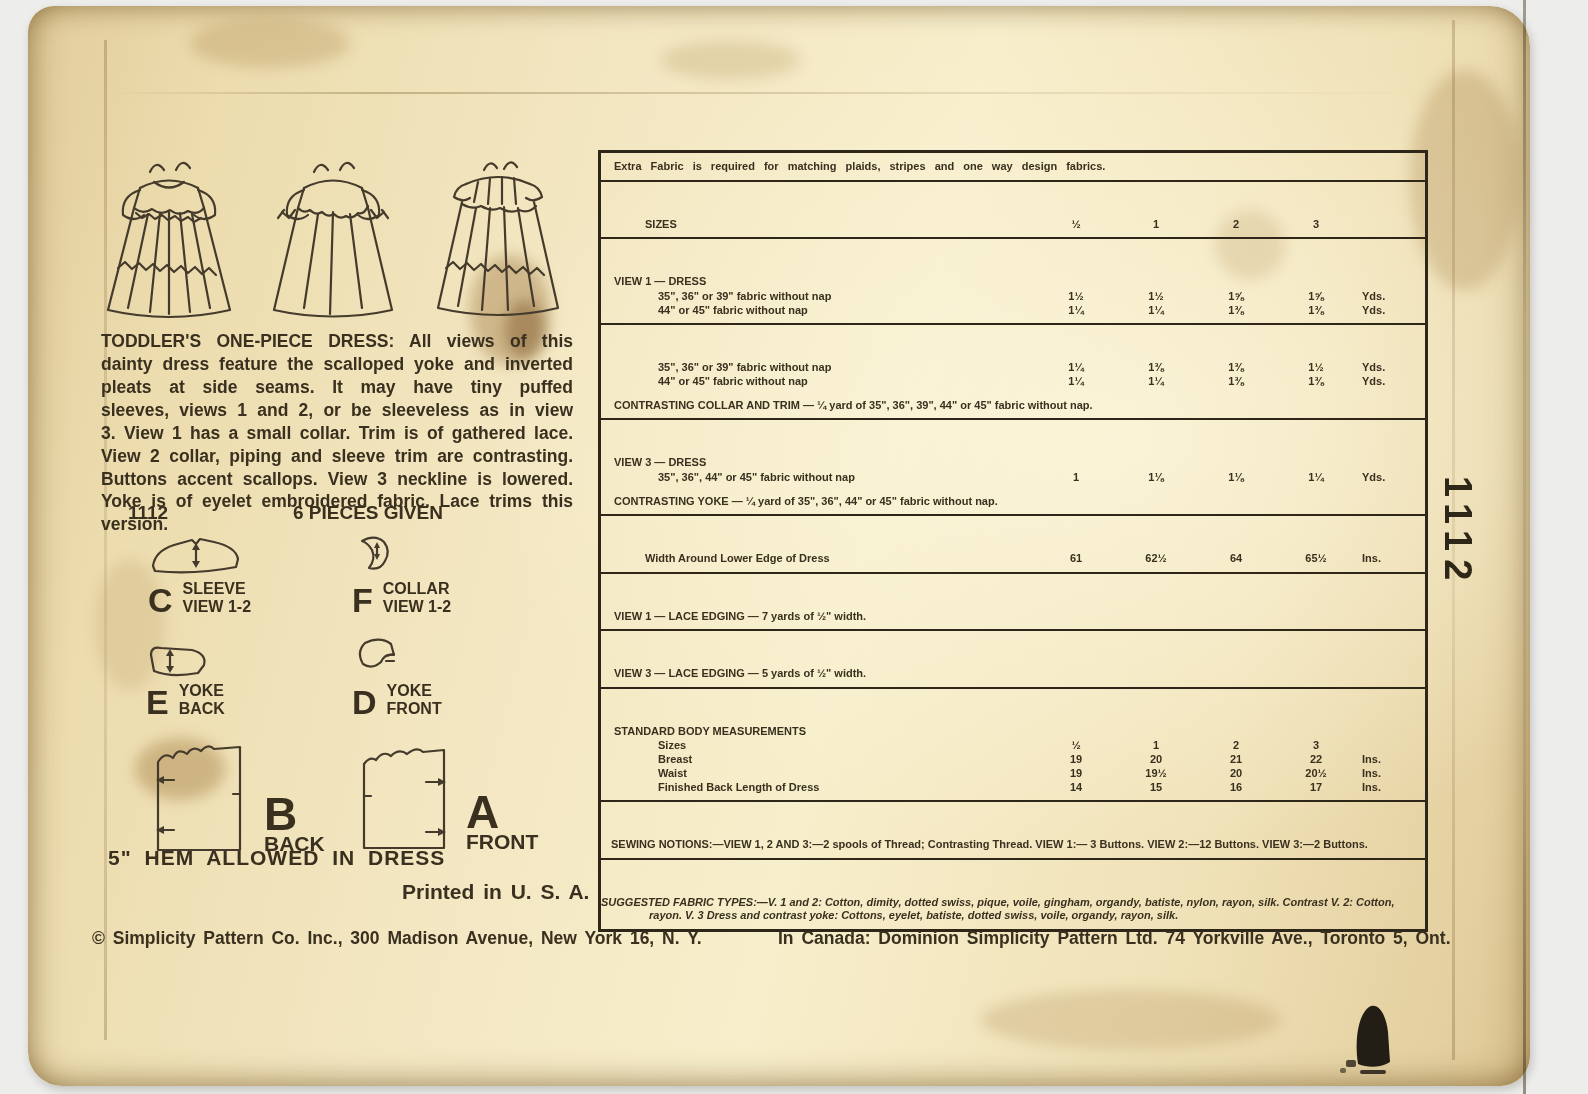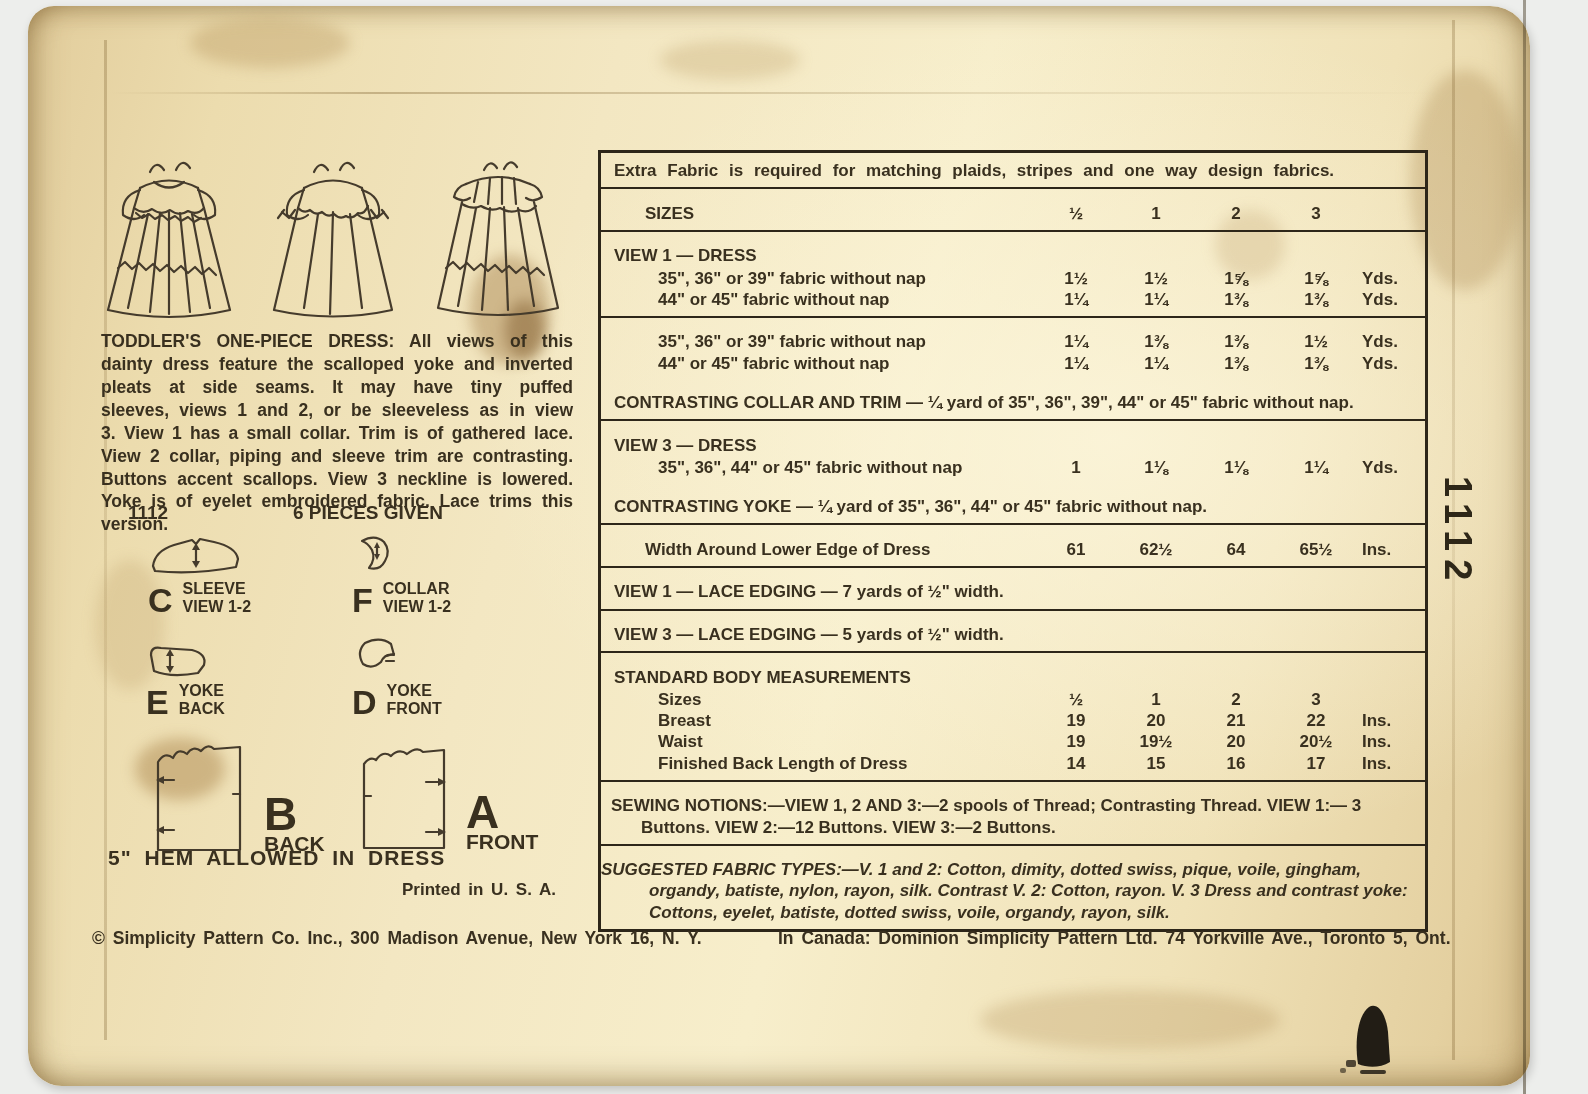--- a/index.html
+++ b/index.html
@@ -32,38 +32,38 @@
   .pieces-head .num { width:165px; }
   .piece { position:absolute; }
   .piece svg { display:block; }
   .piece .line { display:flex; align-items:flex-end; gap:10px; margin-top:2px; }
   .piece .letter { font-size:34px; font-weight:700; line-height:.9; }
   .piece .labels { font-size:16px; font-weight:700; line-height:1.12; }
   .bigpiece { position:absolute; display:flex; align-items:flex-end; gap:14px; }
   .bigpiece .letter { font-size:46px; font-weight:700; line-height:.8; }
   .bigpiece .labels { font-size:21px; font-weight:700; }
   .hem { position:absolute; left:108px; top:846px; font-size:21px; font-weight:700; letter-spacing:1px; word-spacing:6px; }
-  .printed { position:absolute; left:402px; top:880px; font-size:17px; font-weight:700; word-spacing:3px; }
+  .printed { position:absolute; left:402px; top:880px; font-size:21px; font-weight:700; word-spacing:3px; }
 
   
   .copyright { position:absolute; left:92px; top:928px; font-size:17.5px; font-weight:700; word-spacing:3px; }
   .canada   { position:absolute; left:778px; top:928px; font-size:17.5px; font-weight:700; word-spacing:3px; }
 
   
   .ytable { position:absolute; left:598px; top:150px; width:830px; height:782px;
             border:3px solid #2d2619; display:flex; flex-direction:column; justify-content:space-between;
-            font-size:17px; font-weight:700; line-height:1.25; }
+            font-size:11px; font-weight:700; line-height:1.25; }
   .sect { padding:7px 13px 6px 13px; border-bottom:2px solid #2d2619; }
   .sect:last-child { border-bottom:none; }
   .trow { display:grid; grid-template-columns:1fr 80px 80px 80px 80px 56px; align-items:baseline;padding-left:44px; }
   .trow .val { text-align:center; }
   .trow .unit { text-align:left; padding-left:6px; }
   .t-title { margin-bottom:1px; }
   .note-line { word-spacing:6px; }
-  .foot { margin-top:18px; }
+  .foot { margin-top:10px; }
   .hang28 { padding-left:40px; text-indent:-30px; }
   .hang46 { padding-left:48px; text-indent:-48px;font-style:italic; }
 
   
   .vnum { position:absolute; left:1436px; top:476px; writing-mode:vertical-rl; text-orientation:sideways;
           font-size:38px; font-weight:700; letter-spacing:8px; color:#2e2718; }
 
   .blob { position:absolute; left:1332px; top:994px; }
   .edgeline { position:absolute; left:1523px; top:0; width:3px; height:1094px;
               background:linear-gradient(180deg, rgba(60,48,25,.45), rgba(60,48,25,.12) 30%, rgba(60,48,25,.1) 70%, rgba(60,48,25,.5)); }

